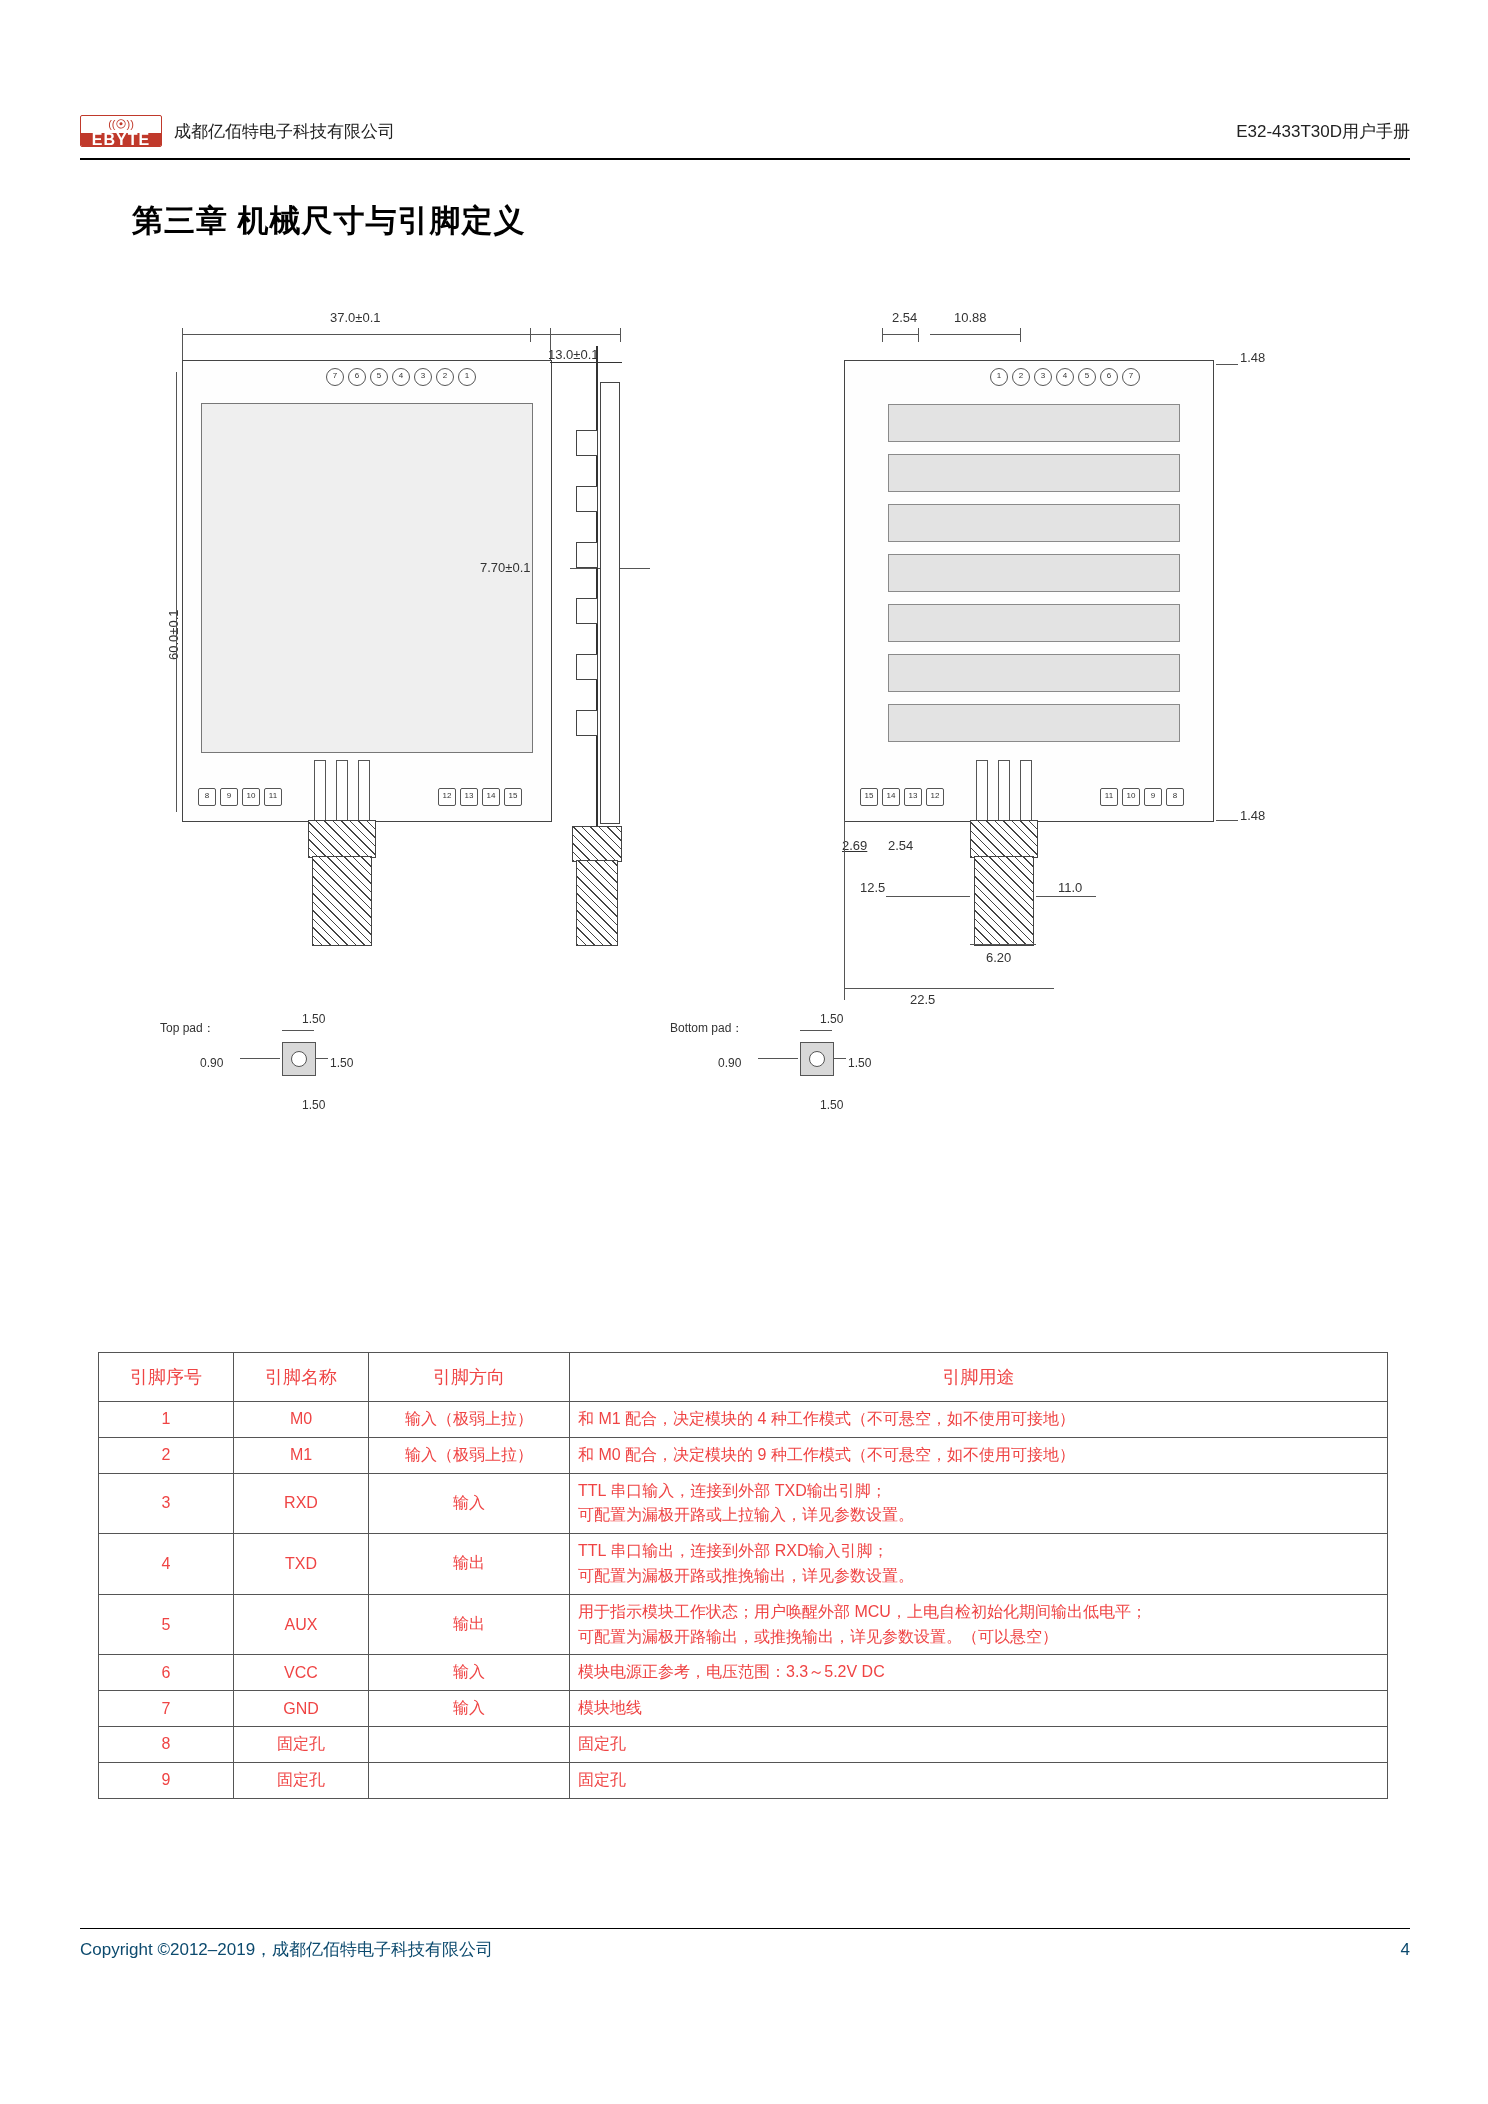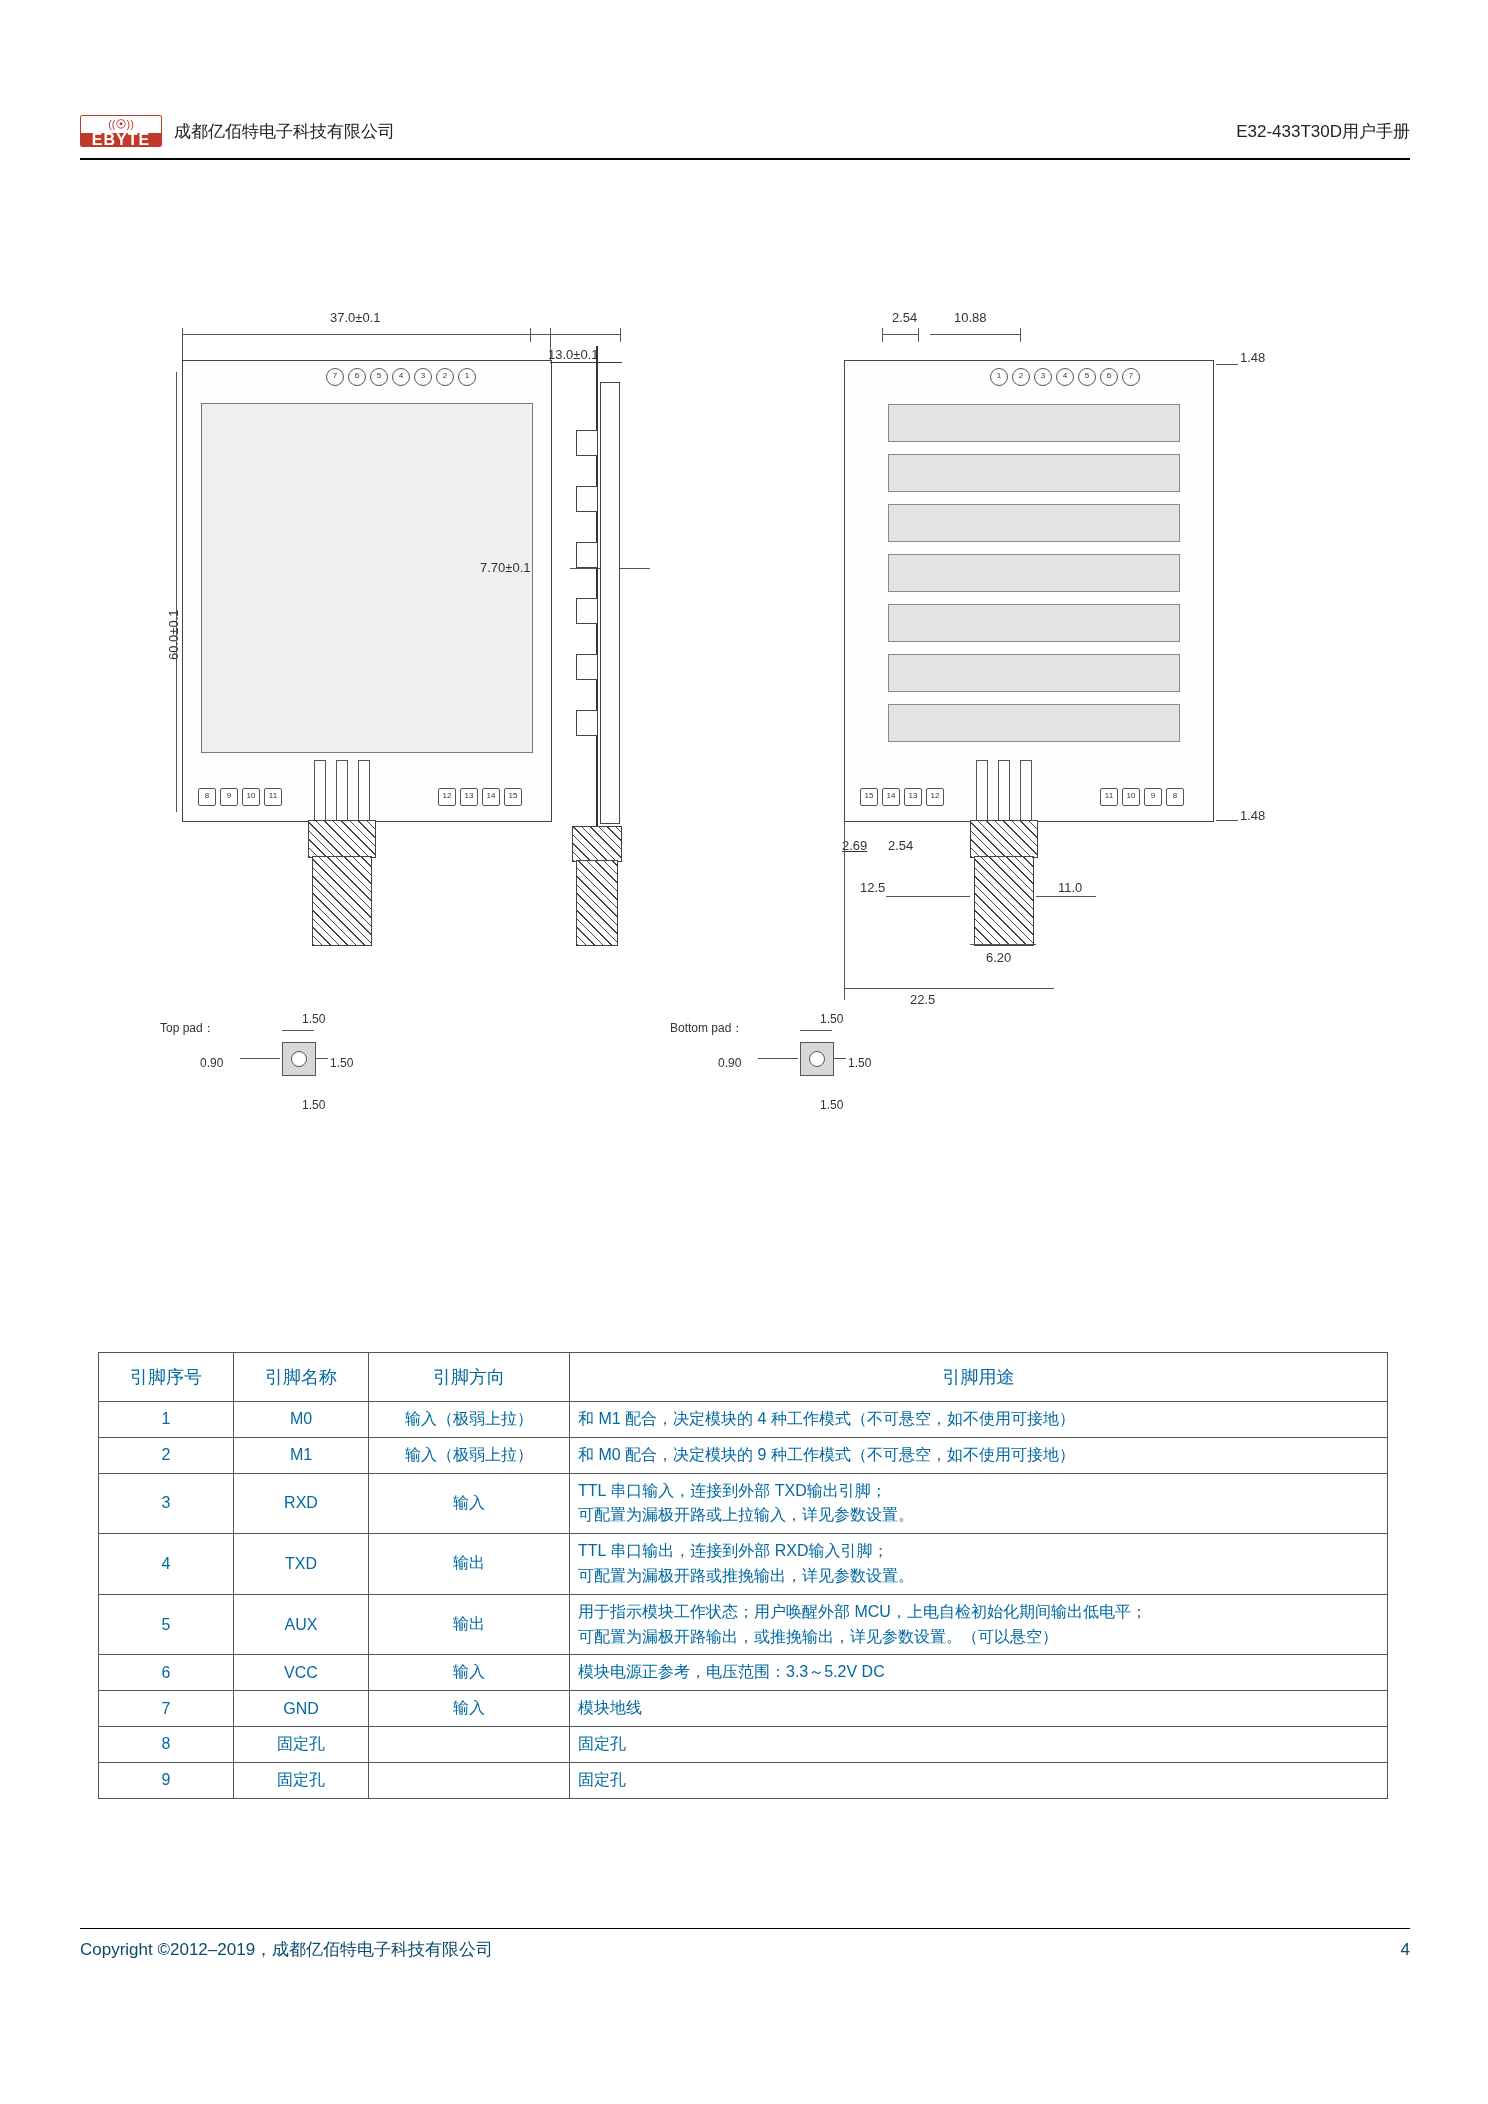--- a/index.html
+++ b/index.html
@@ -186,21 +186,21 @@
   }
 
   
   table.pintable {
     position: absolute;
     left: 98px;
     top: 1352px;
     width: 1290px;
     border-collapse: collapse;
     font-size: 16px;
-    color: #0369a1;
+    color: #ef4444;
   }
   table.pintable td, table.pintable th {
     border: 1px solid #555;
     padding: 5px 8px;
     vertical-align: middle;
   }
   table.pintable thead th {
     text-align: center;
     font-weight: normal;
     font-size: 18px;
@@ -241,20 +241,21 @@
       <div class="logo">
         <div class="logo-mark">((⦿))</div>
         <div class="logo-bar">EBYTE</div>
       </div>
       <div class="header-company">成都亿佰特电子科技有限公司</div>
     </div>
     <div class="header-right">E32-433T30D用户手册</div>
   </div>
   <div class="header-rule"></div>
 
+  <div class="chapter-title">第三章 机械尺寸与引脚定义</div>
 
   <div class="drawing">
 
     <div class="dim-text" style="left:200px; top:-10px;">37.0±0.1</div>
     <div class="line hline" style="left:52px; top:14px; width:368px;"></div>
     <div class="line vline" style="left:52px; top:8px; height:14px;"></div>
     <div class="line vline" style="left:420px; top:8px; height:14px;"></div>
     <div class="line vline" style="left:52px; top:22px; height:30px;"></div>
     <div class="line vline" style="left:420px; top:22px; height:30px;"></div>
 

